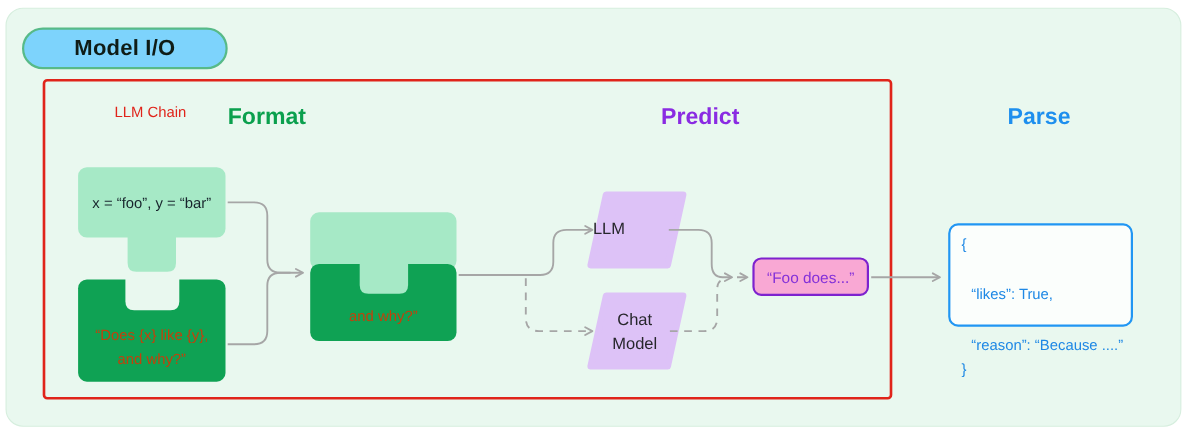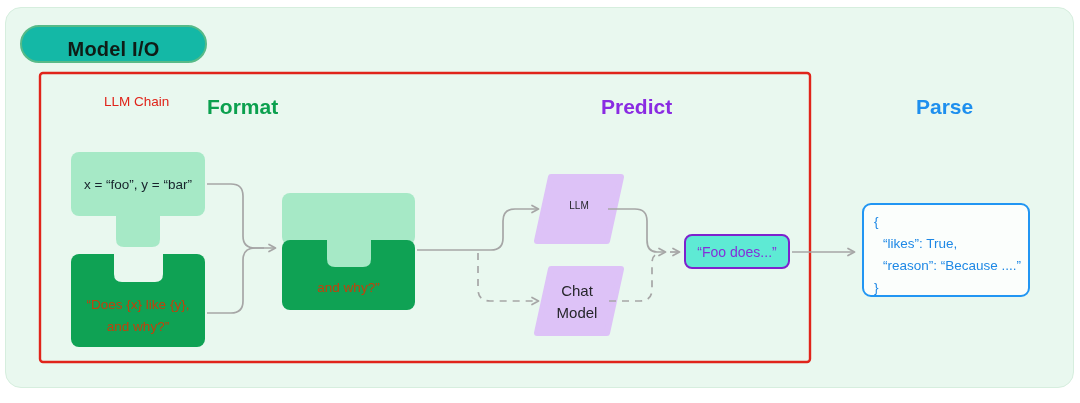--- a/index.html
+++ b/index.html
@@ -17,24 +17,24 @@
     left: 5px; top: 7px;
     width: 1069px; height: 381px;
     background: #e9f8ef;
     border: 1px solid #d6eede;
     border-radius: 16px;
   }
   .badge {
     position: absolute;
     left: 20px; top: 25px;
     width: 187px; height: 38px;
-    background: #14b8a6;
+    background: #7dd3fc;
     border: 2px solid #57ba88;
     border-radius: 20px;
-    display: flex; align-items: flex-end; justify-content: center;
+    display: flex; align-items: center; justify-content: center;
     font-size: 20px; font-weight: 700; color: #0f1c16;
     letter-spacing: 0.2px;
   }
   .overlay {
     position: absolute; left: 0; top: 0;
     width: 1080px; height: 403px;
   }
   .lbl { position: absolute; }
   .chain-label {
     left: 64px; top: 94px;
@@ -48,43 +48,43 @@
     text-align: center;
     font-size: 13.5px;
     line-height: 22px;
   }
   .dark-on-light { color: #17242c; }
   .light-on-dark { color: #c2410c; }
   .var-text    { left: 71px;  top: 174px; width: 134px; }
   .tmpl-text   { left: 68px;  top: 294px; width: 140px; }
   .prompt-top  { left: 282px; top: 208px; width: 133px; }
   .prompt-bot  { left: 282px; top: 277px; width: 133px; }
-  .llm-label   { left: 539px; top: 200px; width: 80px; text-align: center; font-size: 10px; color: #26262b; }
+  .llm-label   { left: 539px; top: 200px; width: 80px; font-size: 15px; color: #26262b; }
   .chat-label  { left: 537px; top: 280px; width: 80px; text-align: center; font-size: 15px; line-height: 22px; color: #26262b; }
   .output-box {
     left: 684px; top: 234px;
     width: 106px; height: 35px;
-    background: #5eead4;
+    background: #f9a8d4;
     border: 2px solid #7e22ce;
     border-radius: 8px;
     display: flex; align-items: center; justify-content: center;
     font-size: 14px; color: #8330d9;
   }
   .parse-box {
     left: 862px; top: 203px;
     width: 168px; height: 94px;
     background: #fbfefc;
     border: 2.5px solid #2196f3;
     border-radius: 9px;
     padding: 6px 6px 0 10px;
     font-size: 13.5px;
     line-height: 22px;
     color: #1e88e5;
   }
-  .parse-box .indent { padding-left: 9px; }
+  .parse-box .indent { padding-left: 9px; margin-top: 24px; }
 </style>
 </head>
 <body>
 
 <div class="canvas">
 
   <div class="panel"></div>
 
   <div class="badge">
     <span>Model I/O</span>

